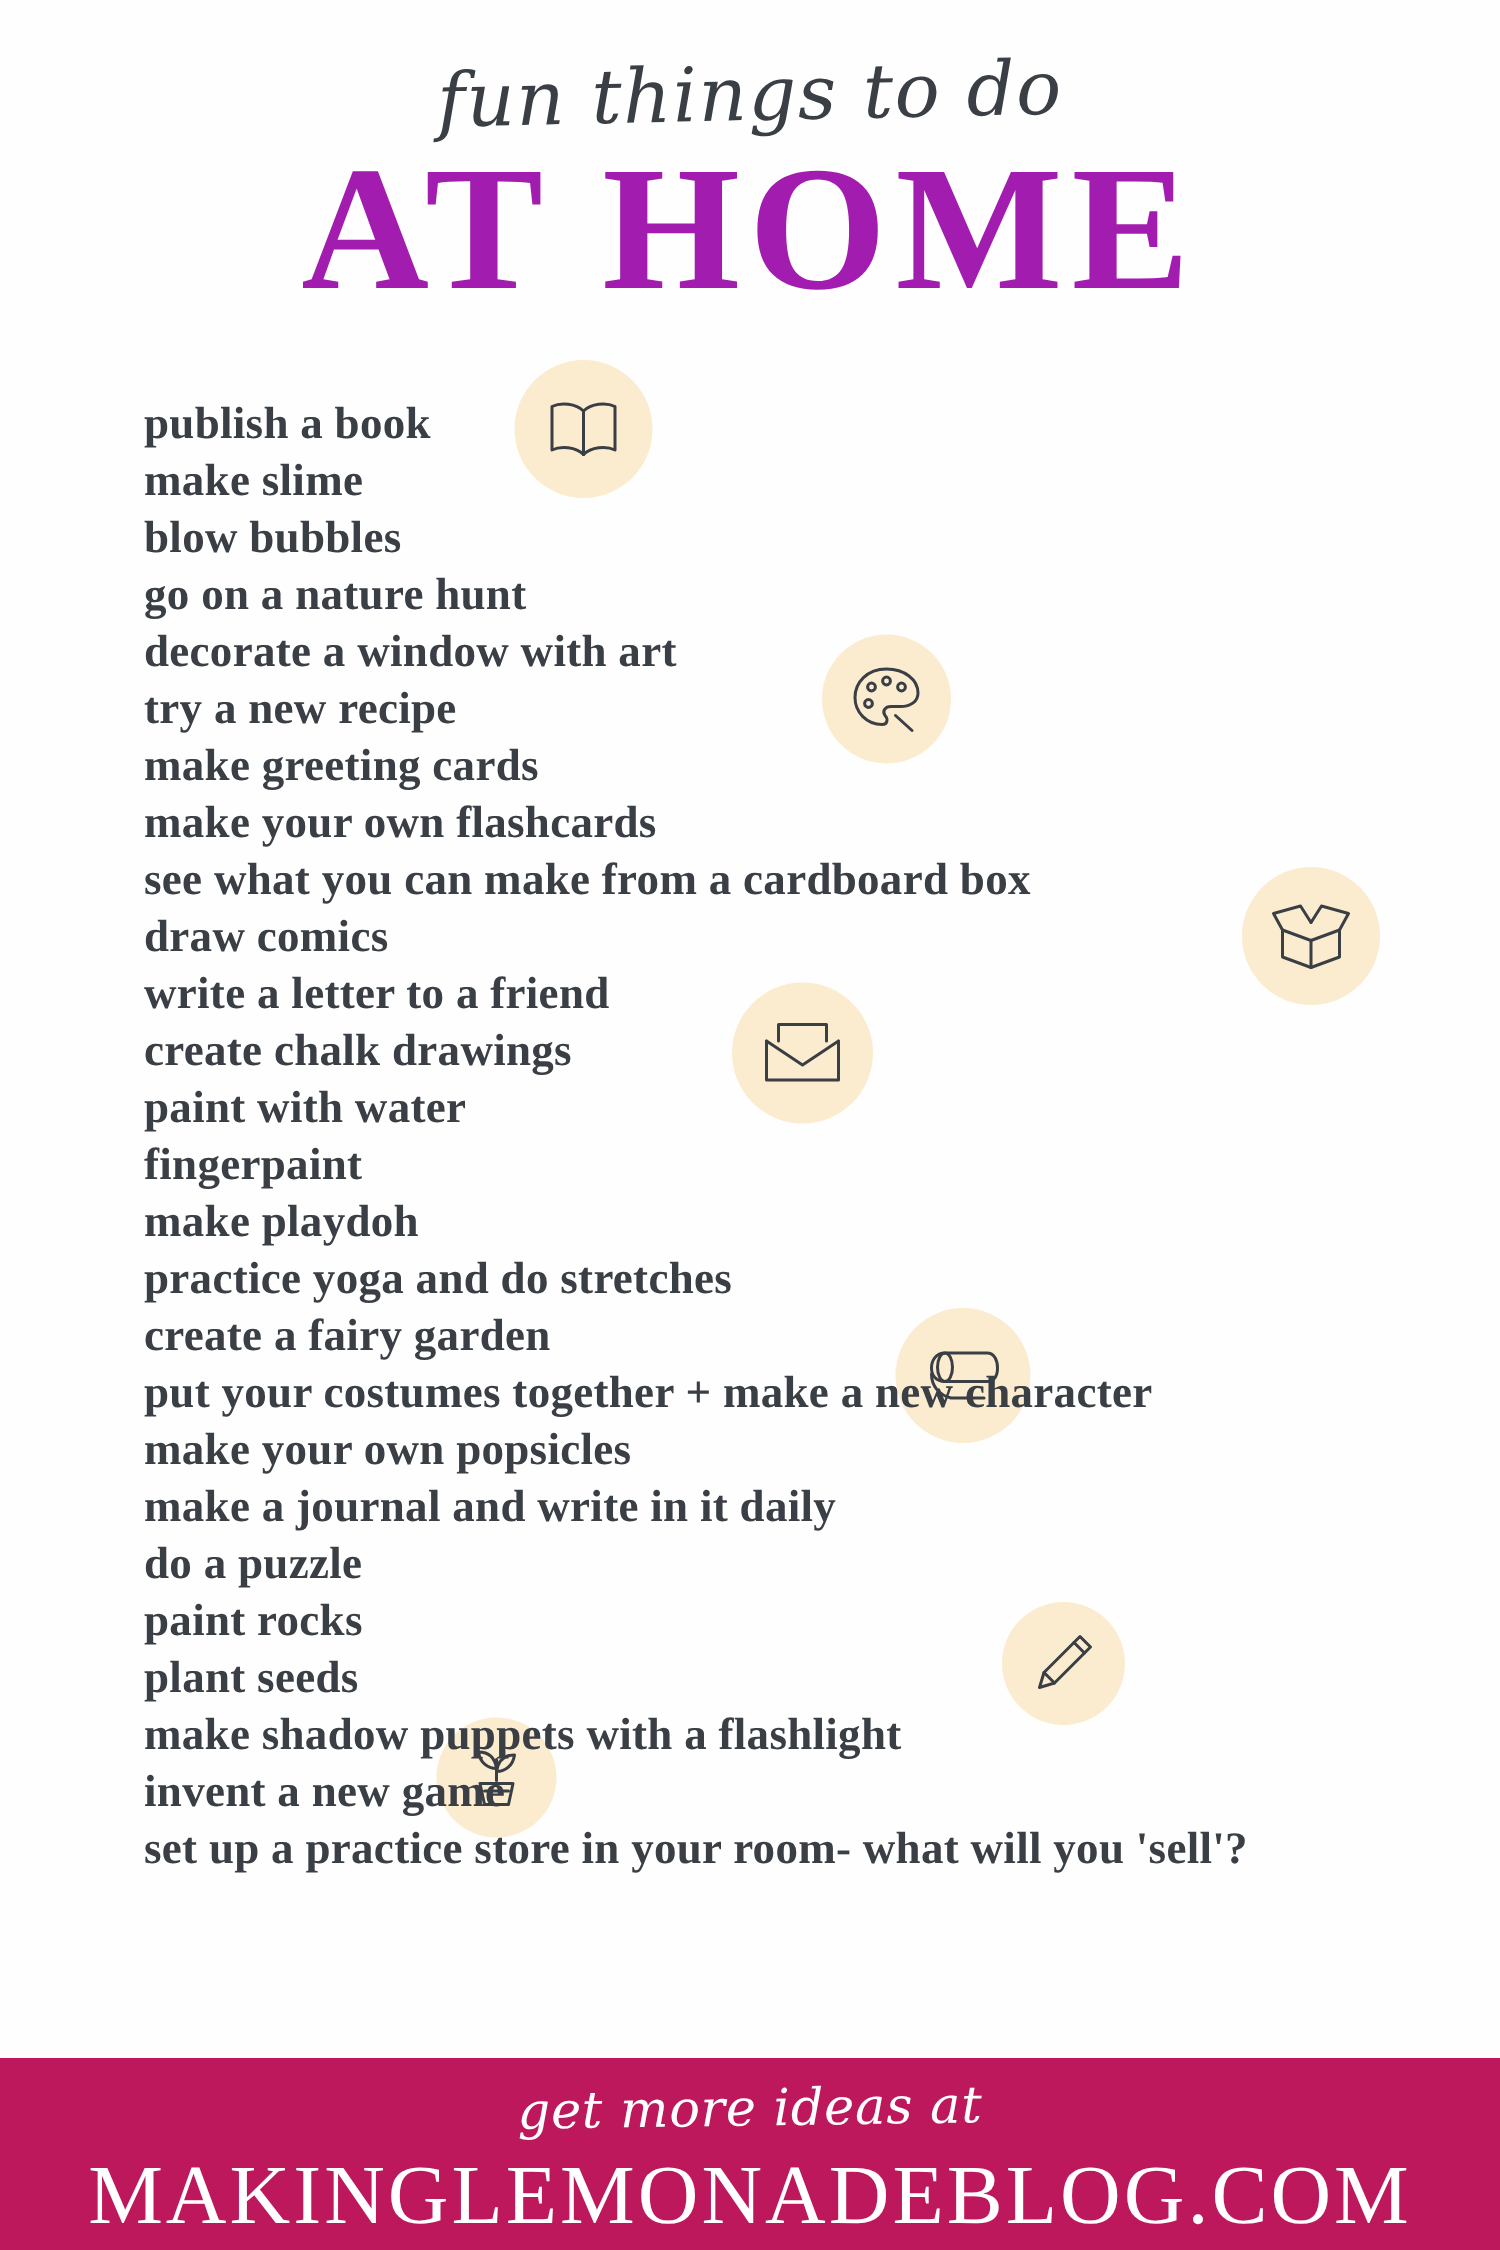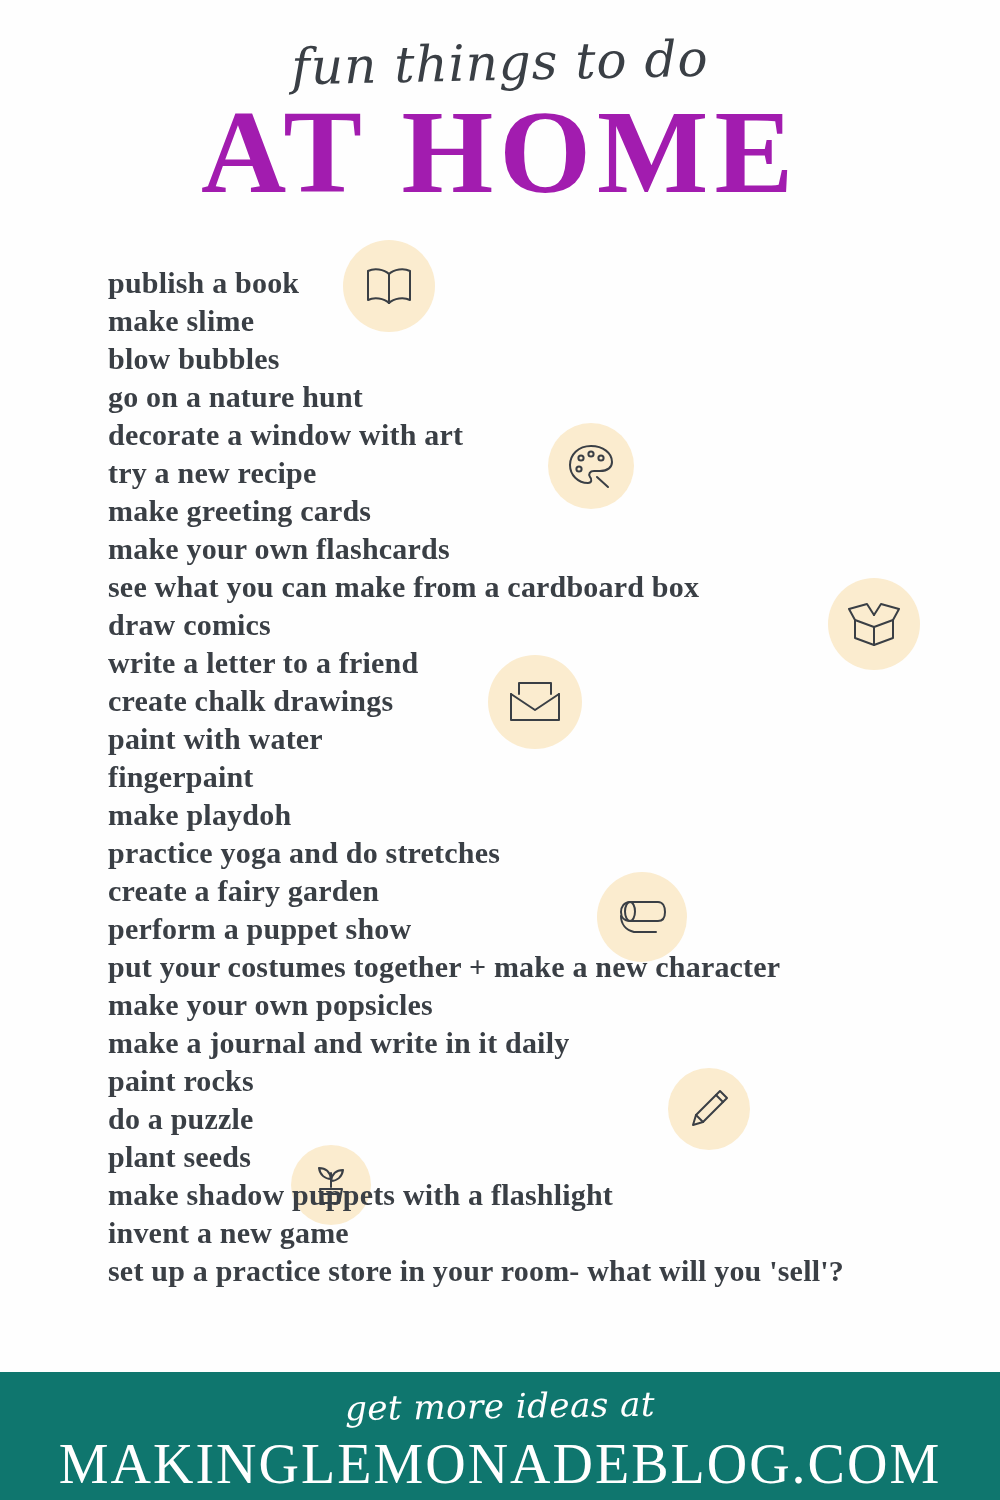--- a/index.html
+++ b/index.html
@@ -40,21 +40,21 @@
     font-size: 118px;
     letter-spacing: 6px;
     color: #a21caf;
     line-height: 1.0;
     margin-top: 8px;
   }
 
   
   .list {
     position: relative;
-    margin: 52px 0 0 16px;
+    margin: 52px 0 0 4px;
     padding: 0 0 0 92px;
     list-style: none;
   }
   .list li {
     font-family: "Liberation Serif", serif;
     font-weight: bold;
     font-size: 30px;
     line-height: 38px;
     color: #3a3f45;
     letter-spacing: 0.2px;
@@ -81,21 +81,21 @@
   .ic-pencil { left: 668px; top: 1068px; width: 82px; height: 82px; }
   .ic-plant  { left: 291px; top: 1145px; width: 80px; height: 80px; }
 
   
   .footer {
     position: absolute;
     left: 0;
     bottom: 0;
     width: 1000px;
     height: 128px;
-    background: #0f766e;
+    background: #be185d;
     text-align: center;
     padding-top: 14px;
   }
   .footer-script {
     font-family: "DejaVu Serif", serif;
     font-style: italic;
     font-size: 34px;
     color: #ffffff;
     letter-spacing: 0.5px;
     transform: rotate(-0.8deg);
@@ -191,26 +191,25 @@
     <li>make your own flashcards</li>
     <li>see what you can make from a cardboard box</li>
     <li>draw comics</li>
     <li>write a letter to a friend</li>
     <li>create chalk drawings</li>
     <li>paint with water</li>
     <li>fingerpaint</li>
     <li>make playdoh</li>
     <li>practice yoga and do stretches</li>
     <li>create a fairy garden</li>
-    <li>perform a puppet show</li>
     <li>put your costumes together + make  a new character</li>
     <li>make your own popsicles</li>
     <li>make a journal and write in it daily</li>
+    <li>do a puzzle</li>
     <li>paint rocks</li>
-    <li>do a puzzle</li>
     <li>plant seeds</li>
     <li>make shadow puppets with a flashlight</li>
     <li>invent a new game</li>
     <li>set up a practice store in your room- what will you 'sell'?</li>
   </ul>
 
   <div class="footer">
     <div class="footer-script">get more ideas at</div>
     <div class="footer-url">MAKINGLEMONADEBLOG.COM</div>
   </div>

